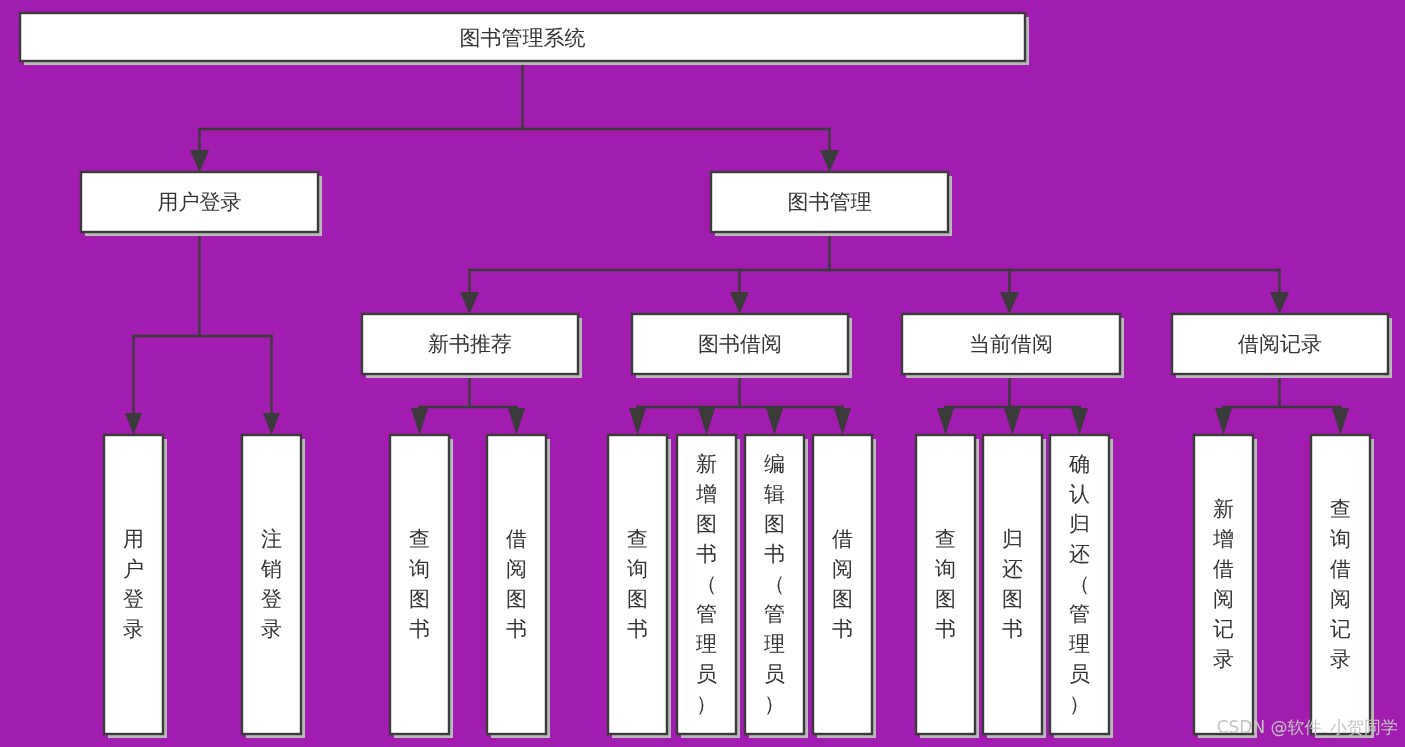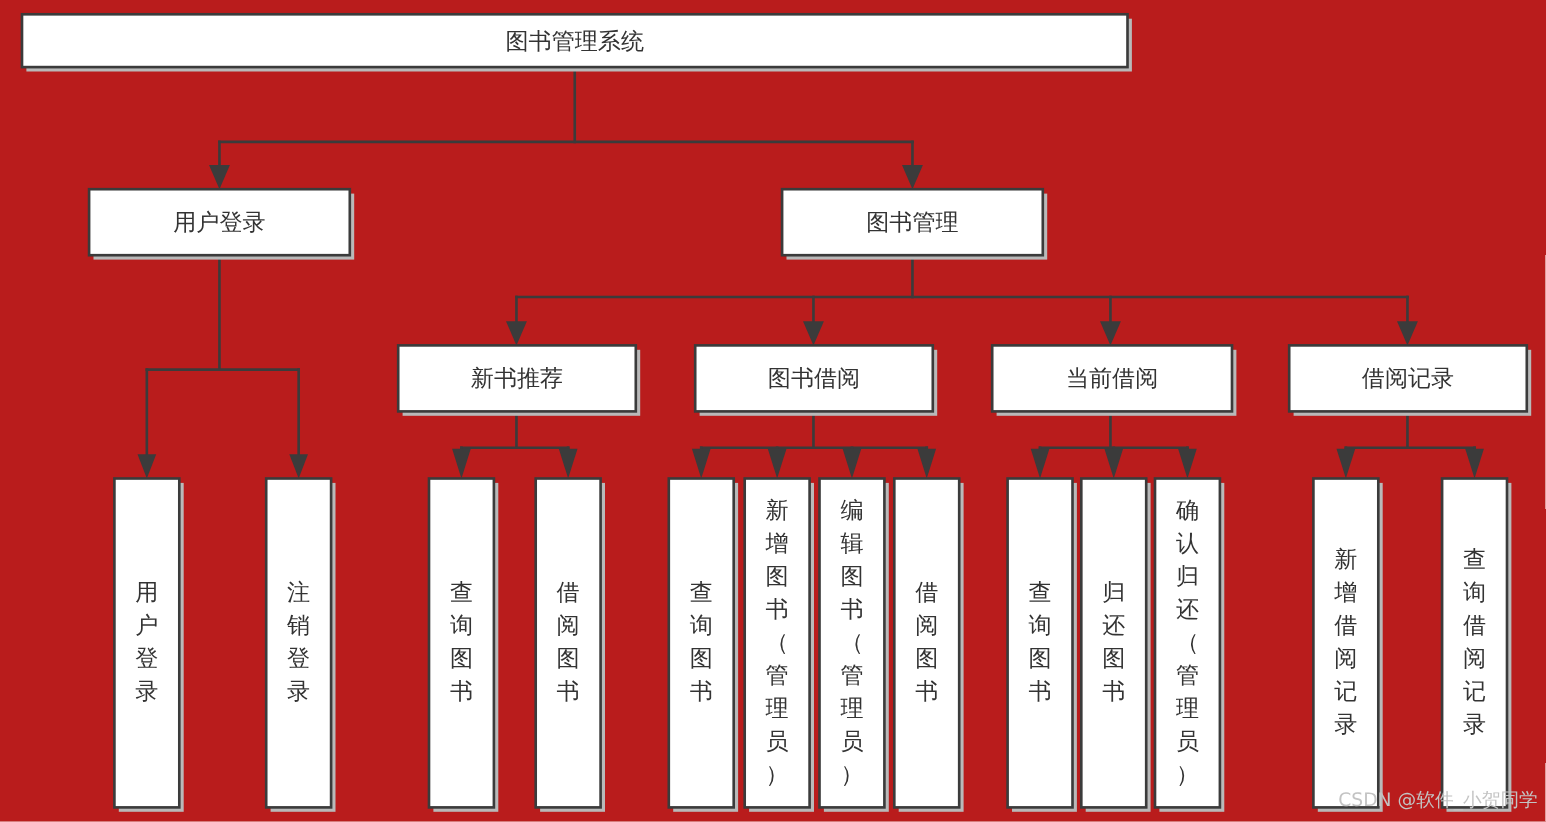--- a/index.html
+++ b/index.html
@@ -7,21 +7,21 @@
     padding: 0;
     background: #ffffff;
   }
   body {
     font-family: "DejaVu Sans", "Liberation Sans", sans-serif;
   }
   #diagram-root {
     position: relative;
     width: 1405px;
     height: 747px;
-    background: #b91c1c;
+    background: #a21caf;
     overflow: hidden;
   }
   svg.diagram-svg {
     position: absolute;
     left: 0;
     top: 0;
     width: 1405px;
     height: 747px;
   }
   .node-box {

